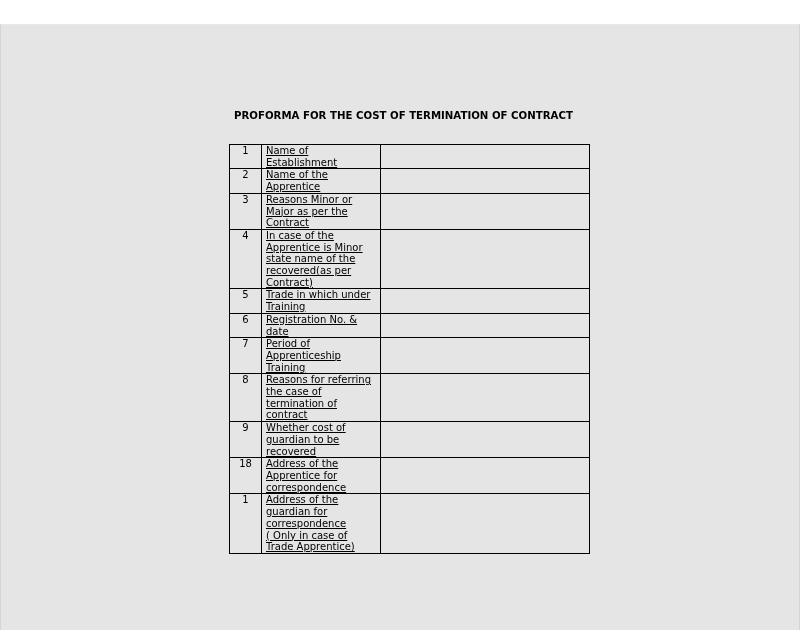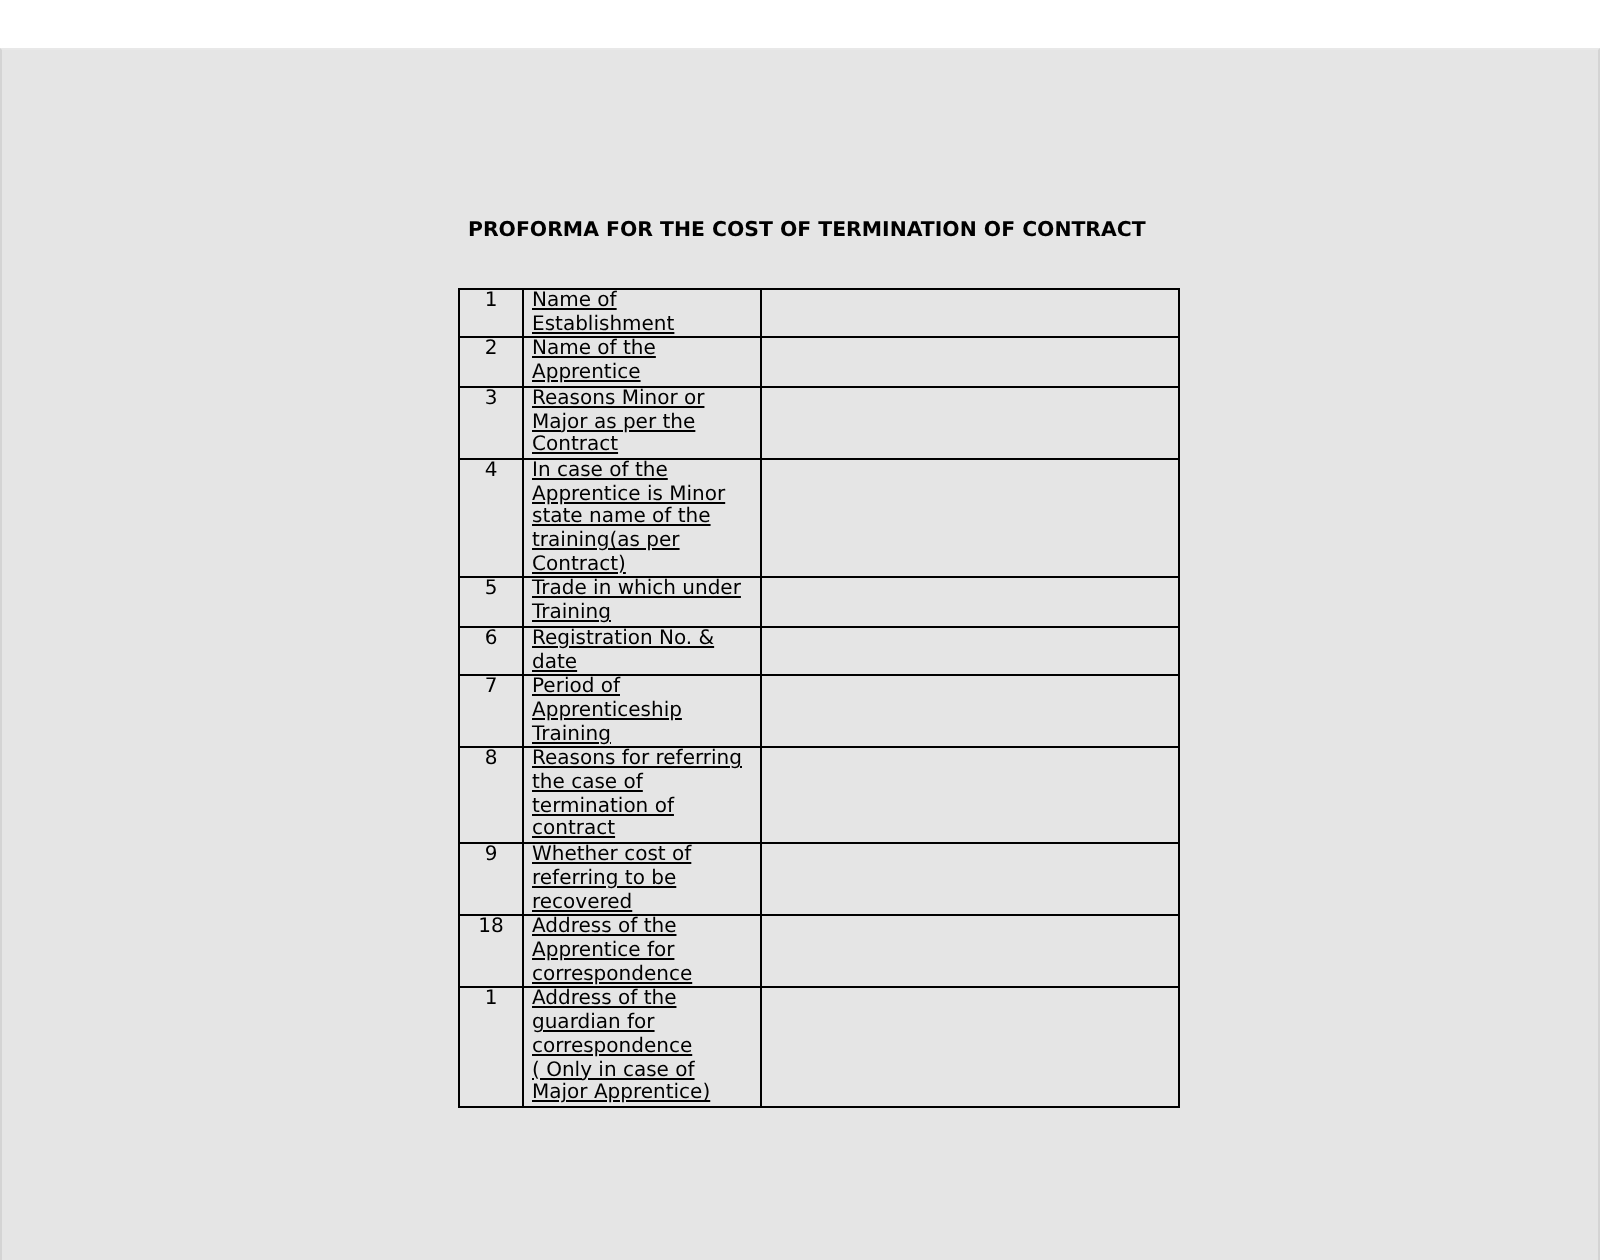--- a/index.html
+++ b/index.html
@@ -104,21 +104,21 @@
           </td>
     <td class="value"></td>
   </tr>
 
   <tr style="height: 58px;">
     <td class="num">4</td>
     <td class="label">
             <span class="label-line">In case of the</span>
             <span class="label-line">Apprentice is Minor</span>
             <span class="label-line">state name of the</span>
-            <span class="label-line">training(as per</span>
+            <span class="label-line">recovered(as per</span>
             <span class="label-line">Contract)</span>
           </td>
     <td class="value"></td>
   </tr>
 
   <tr style="height: 23px;">
     <td class="num">5</td>
     <td class="label">
             <span class="label-line">Trade in which under</span>
             <span class="label-line">Training</span>
@@ -153,21 +153,21 @@
             <span class="label-line">termination of</span>
             <span class="label-line">contract</span>
           </td>
     <td class="value"></td>
   </tr>
 
   <tr style="height: 35px;">
     <td class="num">9</td>
     <td class="label">
             <span class="label-line">Whether cost of</span>
-            <span class="label-line">referring to be</span>
+            <span class="label-line">guardian to be</span>
             <span class="label-line">recovered</span>
           </td>
     <td class="value"></td>
   </tr>
 
   <tr style="height: 35px;">
     <td class="num">18</td>
     <td class="label">
             <span class="label-line">Address of the</span>
             <span class="label-line">Apprentice for</span>
@@ -176,19 +176,19 @@
     <td class="value"></td>
   </tr>
 
   <tr style="height: 58px;">
     <td class="num">1</td>
     <td class="label">
             <span class="label-line">Address of the</span>
             <span class="label-line">guardian for</span>
             <span class="label-line">correspondence</span>
             <span class="label-line">( Only in case of</span>
-            <span class="label-line">Major Apprentice)</span>
+            <span class="label-line">Trade Apprentice)</span>
           </td>
     <td class="value"></td>
   </tr>
 </tbody>
   </table>
 </div>
 
 </body></html>

